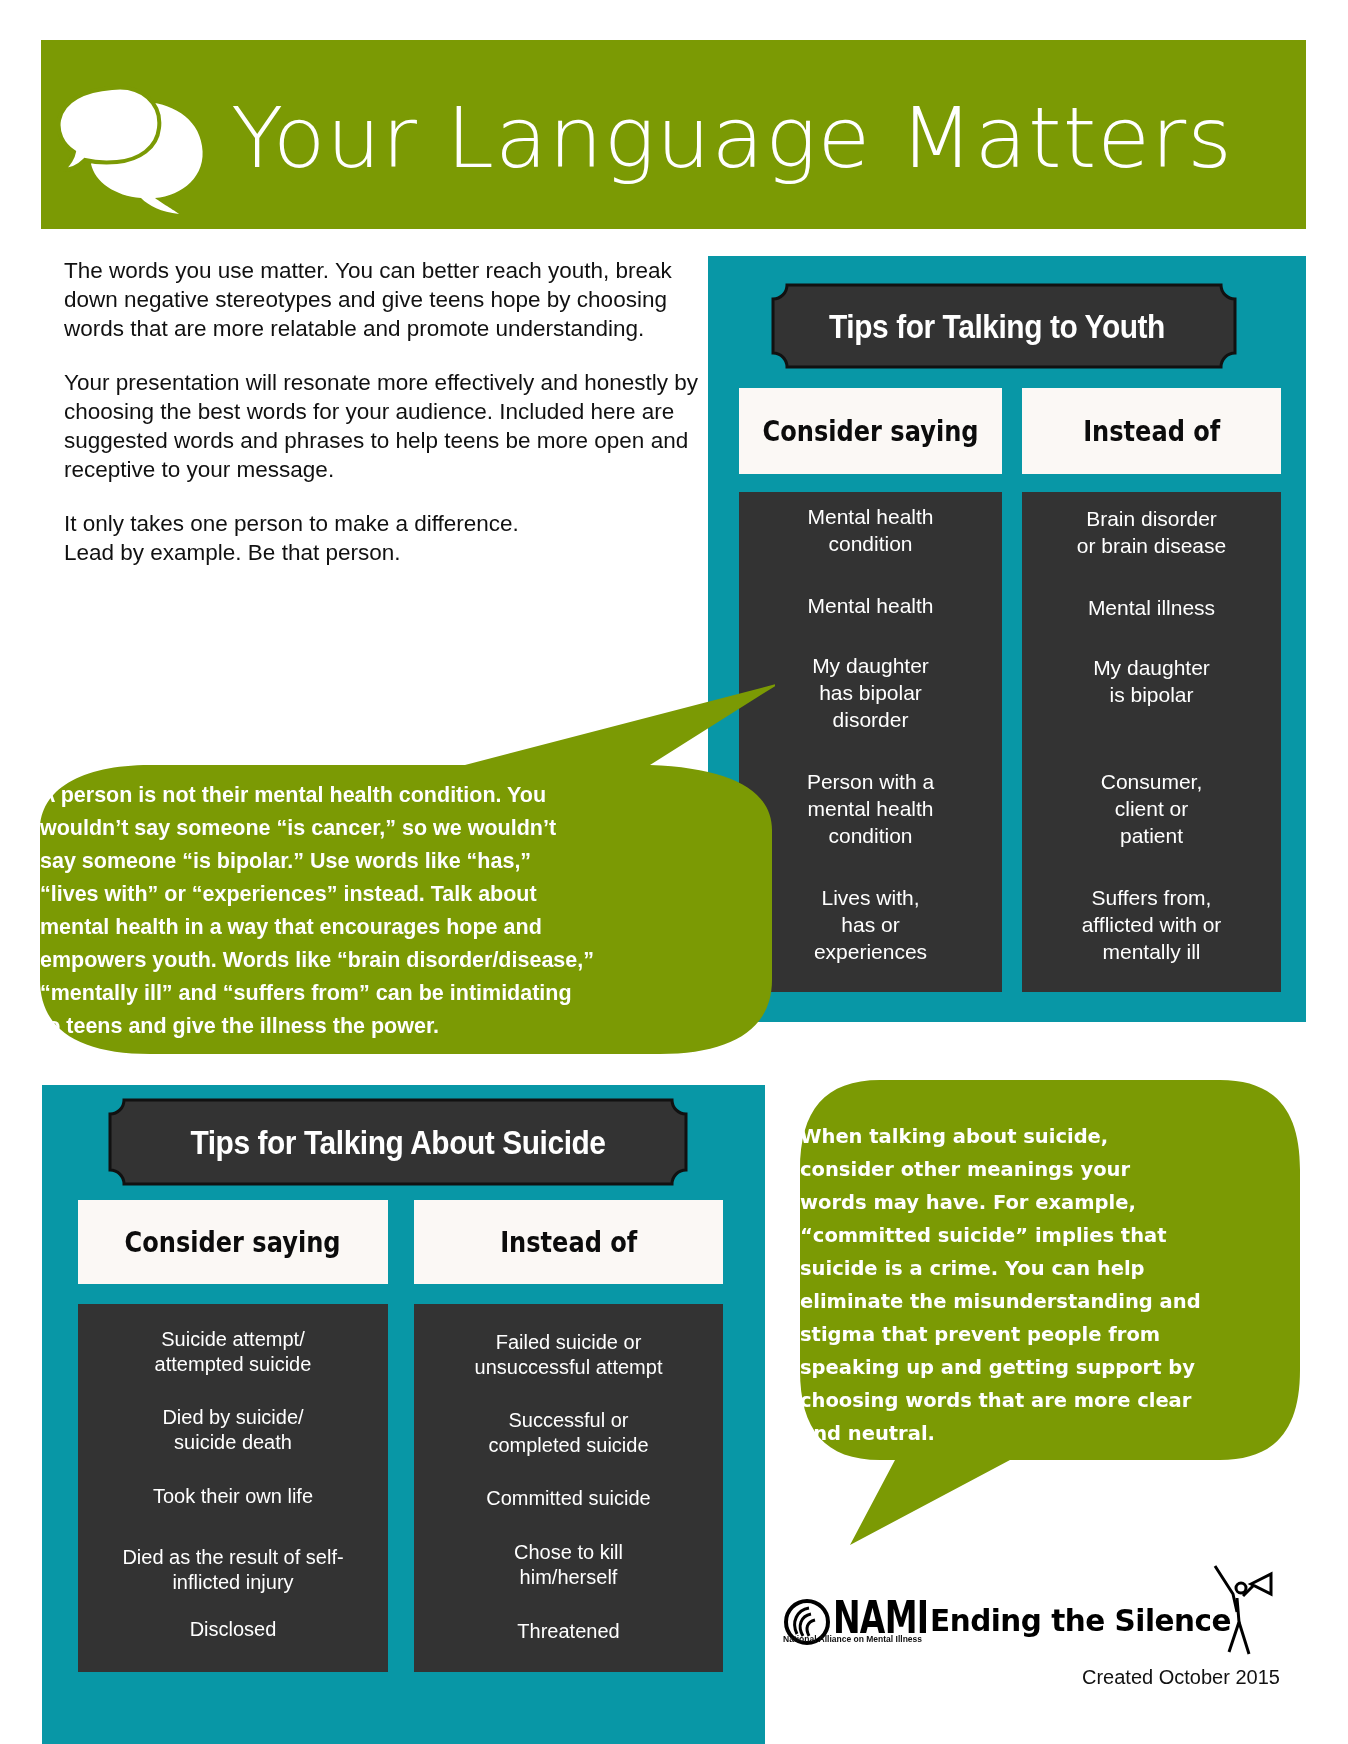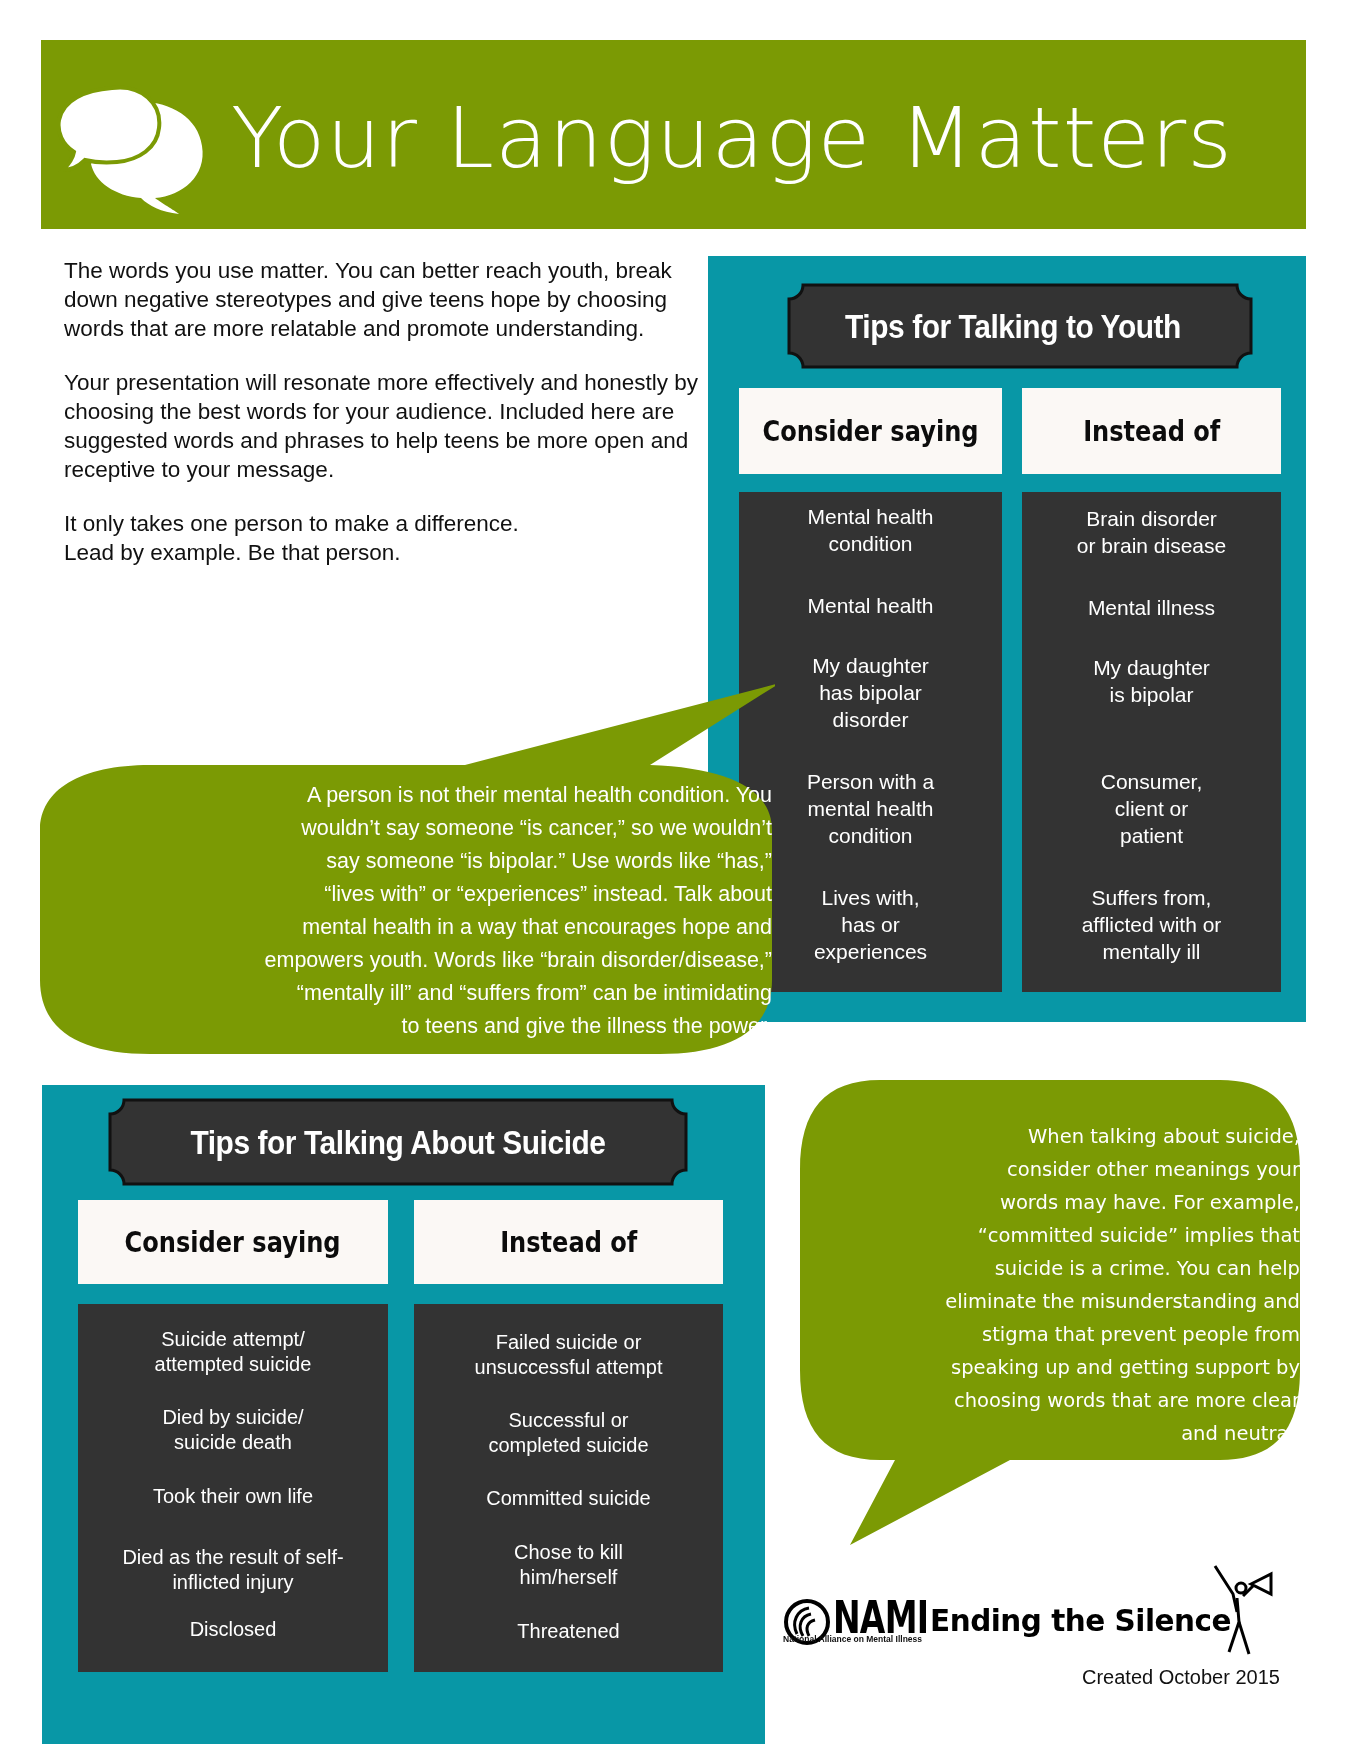--- a/index.html
+++ b/index.html
@@ -47,21 +47,21 @@
 
   .col-body {
     position: absolute; background: #333333; color: #ffffff;
     text-align: center; font-size: 21px; line-height: 27px;
   }
   .col-body .item { position: absolute; left: 0; width: 100%; white-space: pre-line; }
 
   .bubble-green { position: absolute; }
   .bubble-green svg { position: absolute; left: 0; top: 0; }
   .bubble-text {
-    position: absolute; color: #fff; text-align: right; font-weight: normal;
+    position: absolute; color: #fff; text-align: left; font-weight: bold;
     white-space: pre-line;
   }
 
   .logo { position: absolute; left: 783px; top: 1562px; width: 480px; height: 100px; }
   .logo .nami-mark { position: absolute; left: 0; top: 36px; width: 48px; height: 48px; }
   .logo .nami-word {
     position: absolute; left: 50px; top: 30px; font-family: "DejaVu Sans", sans-serif;
     font-weight: bold; font-size: 44px; color: #000; letter-spacing: -1px;
     transform: scaleX(0.75); transform-origin: left;
   }
@@ -93,21 +93,21 @@
 </div>
 
 <div class="intro">
   <p>The words you use matter. You can better reach youth, break down negative stereotypes and give teens hope by choosing words that are more relatable and promote understanding.</p>
   <p>Your presentation will resonate more effectively and honestly by choosing the best words for your audience. Included here are suggested words and phrases to help teens be more open and receptive to your message.</p>
   <p style="white-space:pre-line;">It only takes one person to make a difference.
 Lead by example. Be that person.</p>
 </div>
 
 <div class="teal youth">
-  <div class="plaque" style="left:63px; top:27px; width:452px; height:86px;margin-left:16px;">
+  <div class="plaque" style="left:63px; top:27px; width:452px; height:86px;">
     <svg width="466" height="86" viewBox="0 0 466 86">
       <path d="M16 2 H450 A14 14 0 0 0 464 16 V70 A14 14 0 0 0 450 84 H16 A14 14 0 0 0 2 70 V16 A14 14 0 0 0 16 2 Z" fill="#333333" stroke="#111" stroke-width="3"></path>
     </svg>
     <div class="plaque-text">Tips for Talking to Youth</div>
   </div>
 
   <div class="col-head" style="left:31px; top:132px; width:263px; height:86px;">
     <span>Consider saying</span>
   </div>
   <div class="col-head" style="left:314px; top:132px; width:259px; height:86px;">

